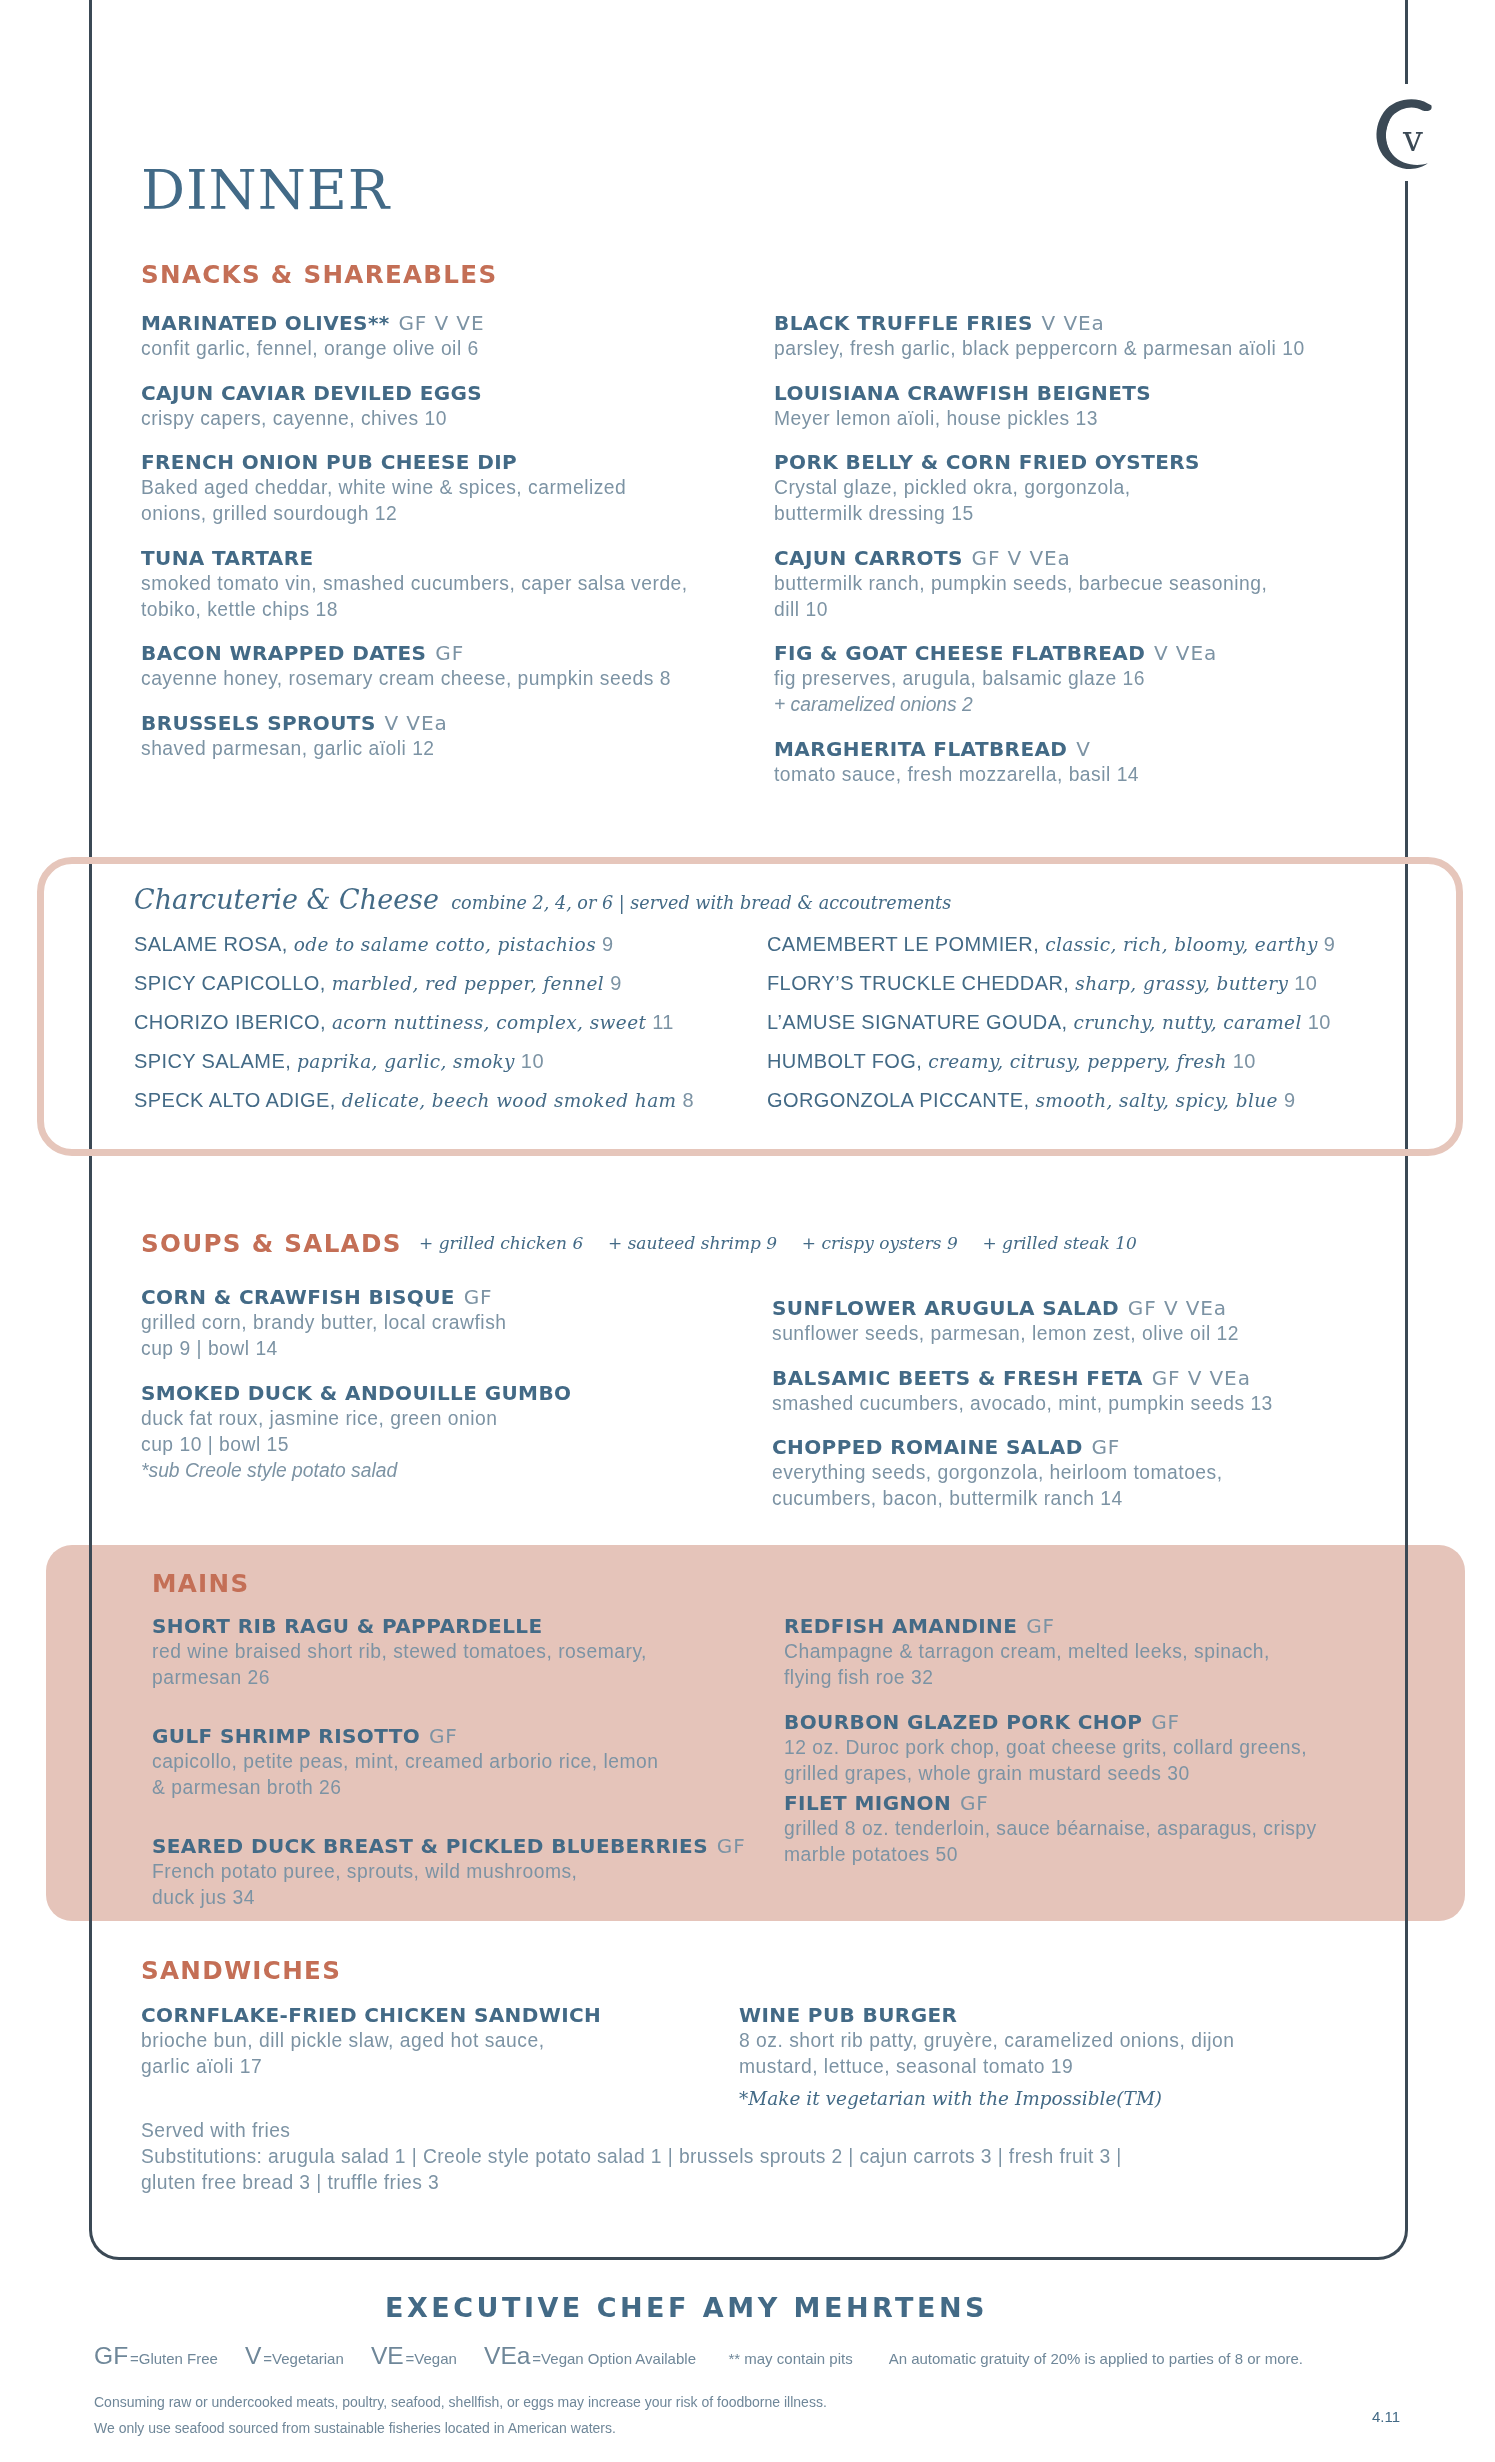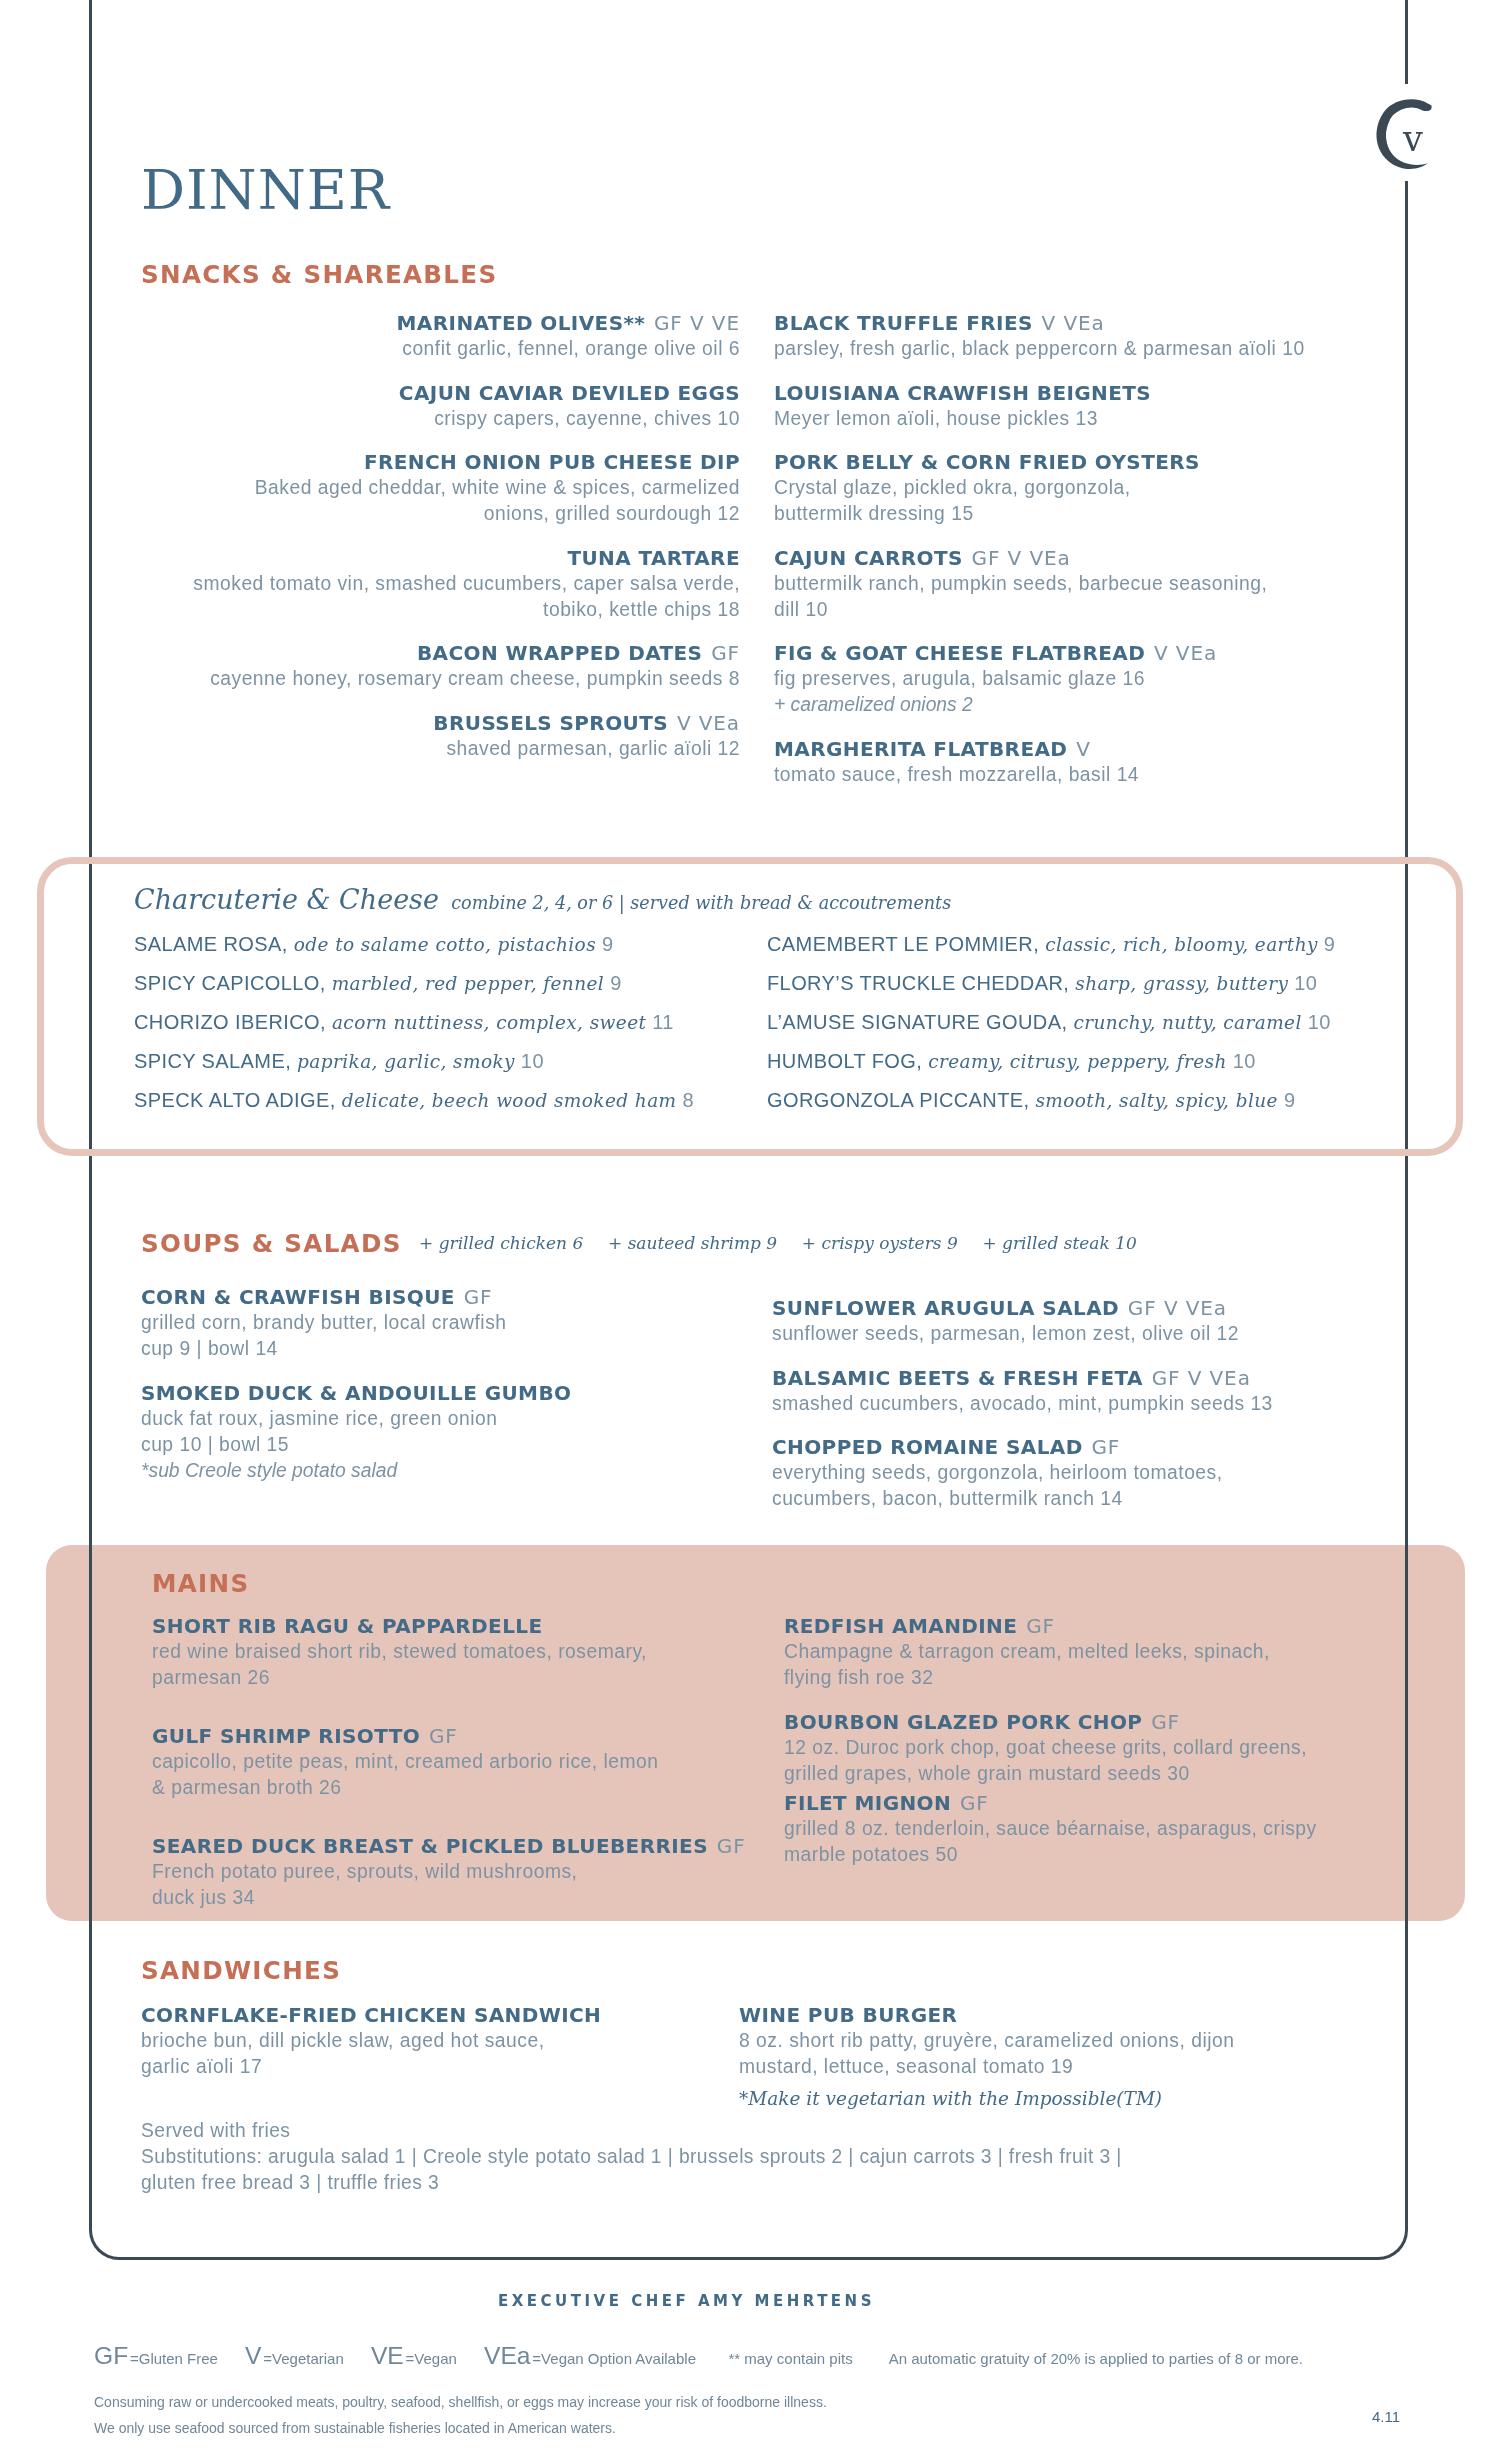--- a/index.html
+++ b/index.html
@@ -34,21 +34,21 @@
   .addons { position:absolute; left:419px; top:1233px; font-family:"DejaVu Serif", serif; font-style:italic;
             font-size:17px; color:#436a86; white-space:nowrap; }
   .addons span { margin-right:19.3px; }
 
   .mains-box { position:absolute; left:46px; top:1545px; width:1419px; height:376px; background:#e5c4ba;
                border-radius:26px; }
 
   .subs { position:absolute; left:141px; top:2118px; width:1231px; font-size:19.3px; color:#7c93a4; line-height:26px; letter-spacing:0.4px; }
 
   .chef { position:absolute; left:0; width:1373px; top:2292px; text-align:center; font-family:"DejaVu Sans", sans-serif;
-          font-weight:bold; font-size:15px; letter-spacing:3.5px; color:#436a86; }
+          font-weight:bold; font-size:27px; letter-spacing:3.5px; color:#436a86; }
   .legend { position:absolute; left:94px; top:2342px; font-size:15px; color:#6f8799; white-space:nowrap; }
   .legend .big { font-size:24.6px; font-weight:300; margin-right:1.8px; }
   .legend .gap { margin-right:23px; }
   .fine { position:absolute; left:94px; font-size:14px; color:#6f8799; white-space:nowrap; }
   .version { position:absolute; left:1372px; top:2408px; font-size:15px; color:#436a86; }
 </style>
 </head>
 <body>
 
 <div class="mains-box"></div>
@@ -59,21 +59,21 @@
   <svg width="97" height="97" viewBox="0 0 110 110">
     <path d="M78 22 C64 14 40 16 28 32 C14 52 18 80 40 92 C56 100 70 96 78 90 C66 94 48 92 38 80 C28 68 28 48 38 36 C48 26 62 24 72 30 C78 32 84 30 82 24 Z" fill="#3b4955"></path>
     <path d="M34 40 C26 56 28 76 44 88" stroke="#3b4955" stroke-width="2" fill="none"></path>
     <text x="50" y="76" font-family="DejaVu Serif, serif" font-size="40" fill="#3b4955">v</text>
   </svg>
 </div>
 
 <h1 class="title">DINNER</h1>
 
 <h2 class="section-h" style="left:141px;top:260px;">SNACKS &amp; SHAREABLES</h2>
-<div class="col" style="left:133px;top:310px;text-align:right;" id="snacks-left">
+<div class="col" style="left:141px;top:310px;" id="snacks-left">
     <div class="item">
       <div class="item-name"><span>MARINATED OLIVES**</span><span class="tags">GF V VE</span></div>
       <div class="item-desc">confit garlic, fennel, orange olive oil 6</div>
     </div>
     <div class="item">
       <div class="item-name"><span>CAJUN CAVIAR DEVILED EGGS</span></div>
       <div class="item-desc">crispy capers, cayenne, chives 10</div>
     </div>
     <div class="item">
       <div class="item-name"><span>FRENCH ONION PUB CHEESE DIP</span></div>

